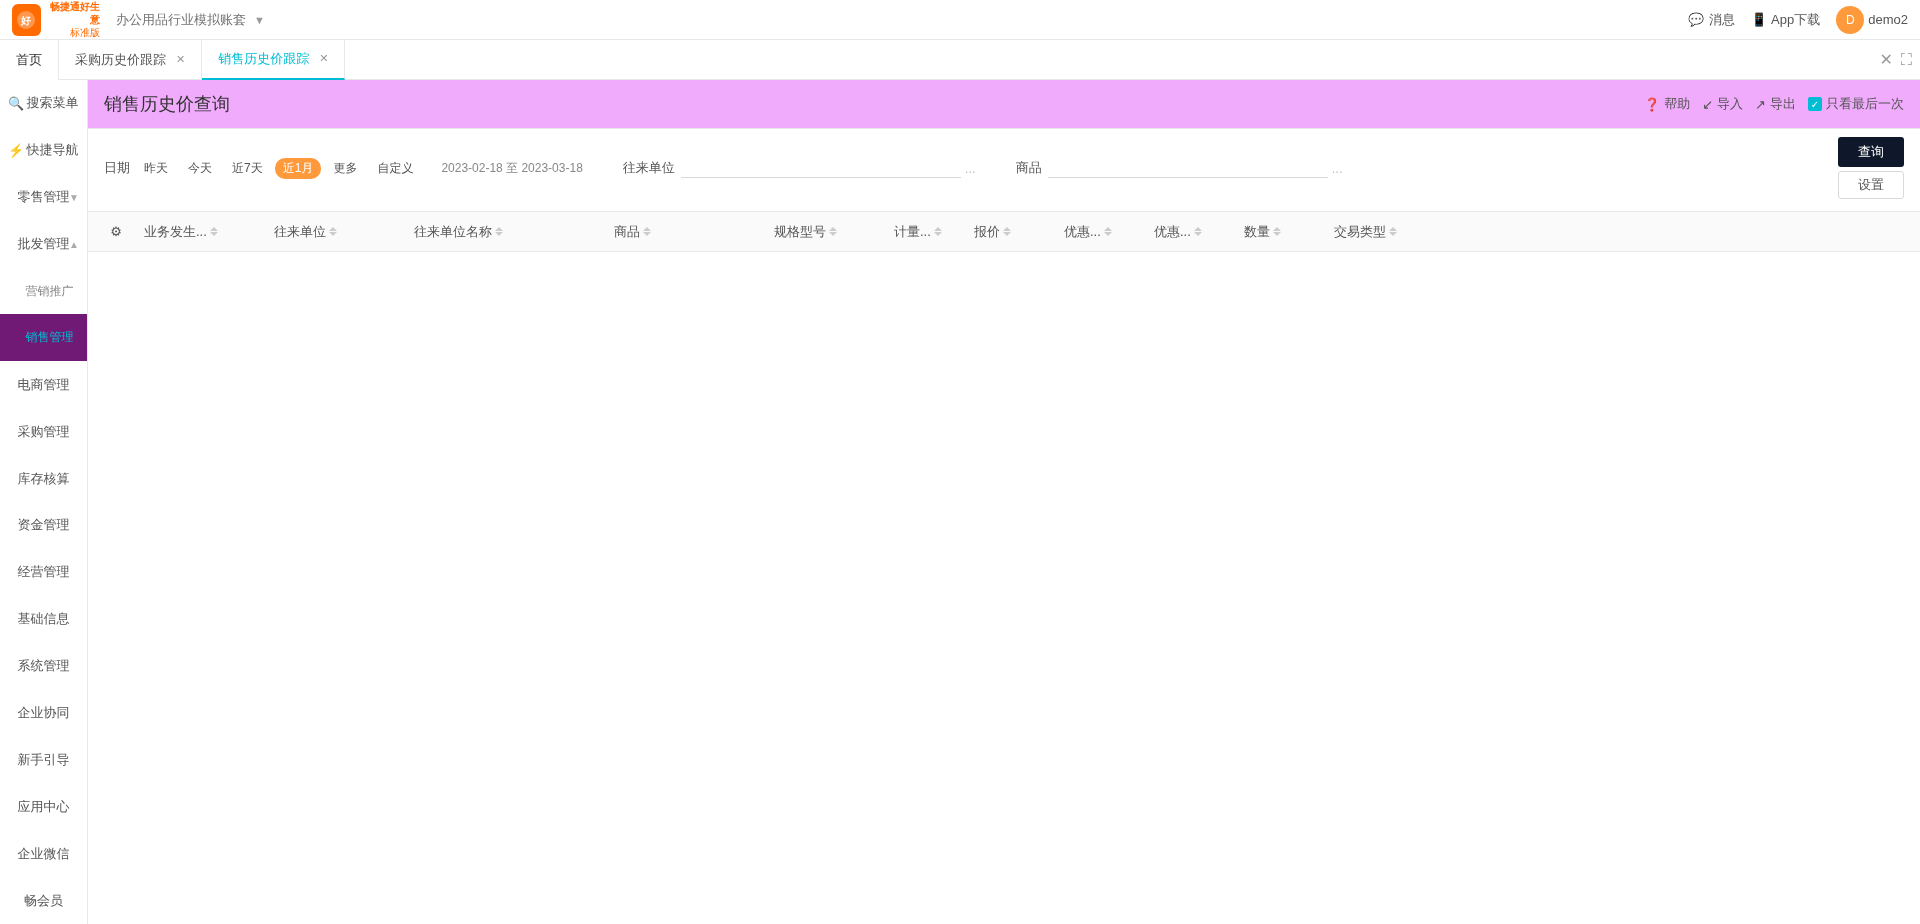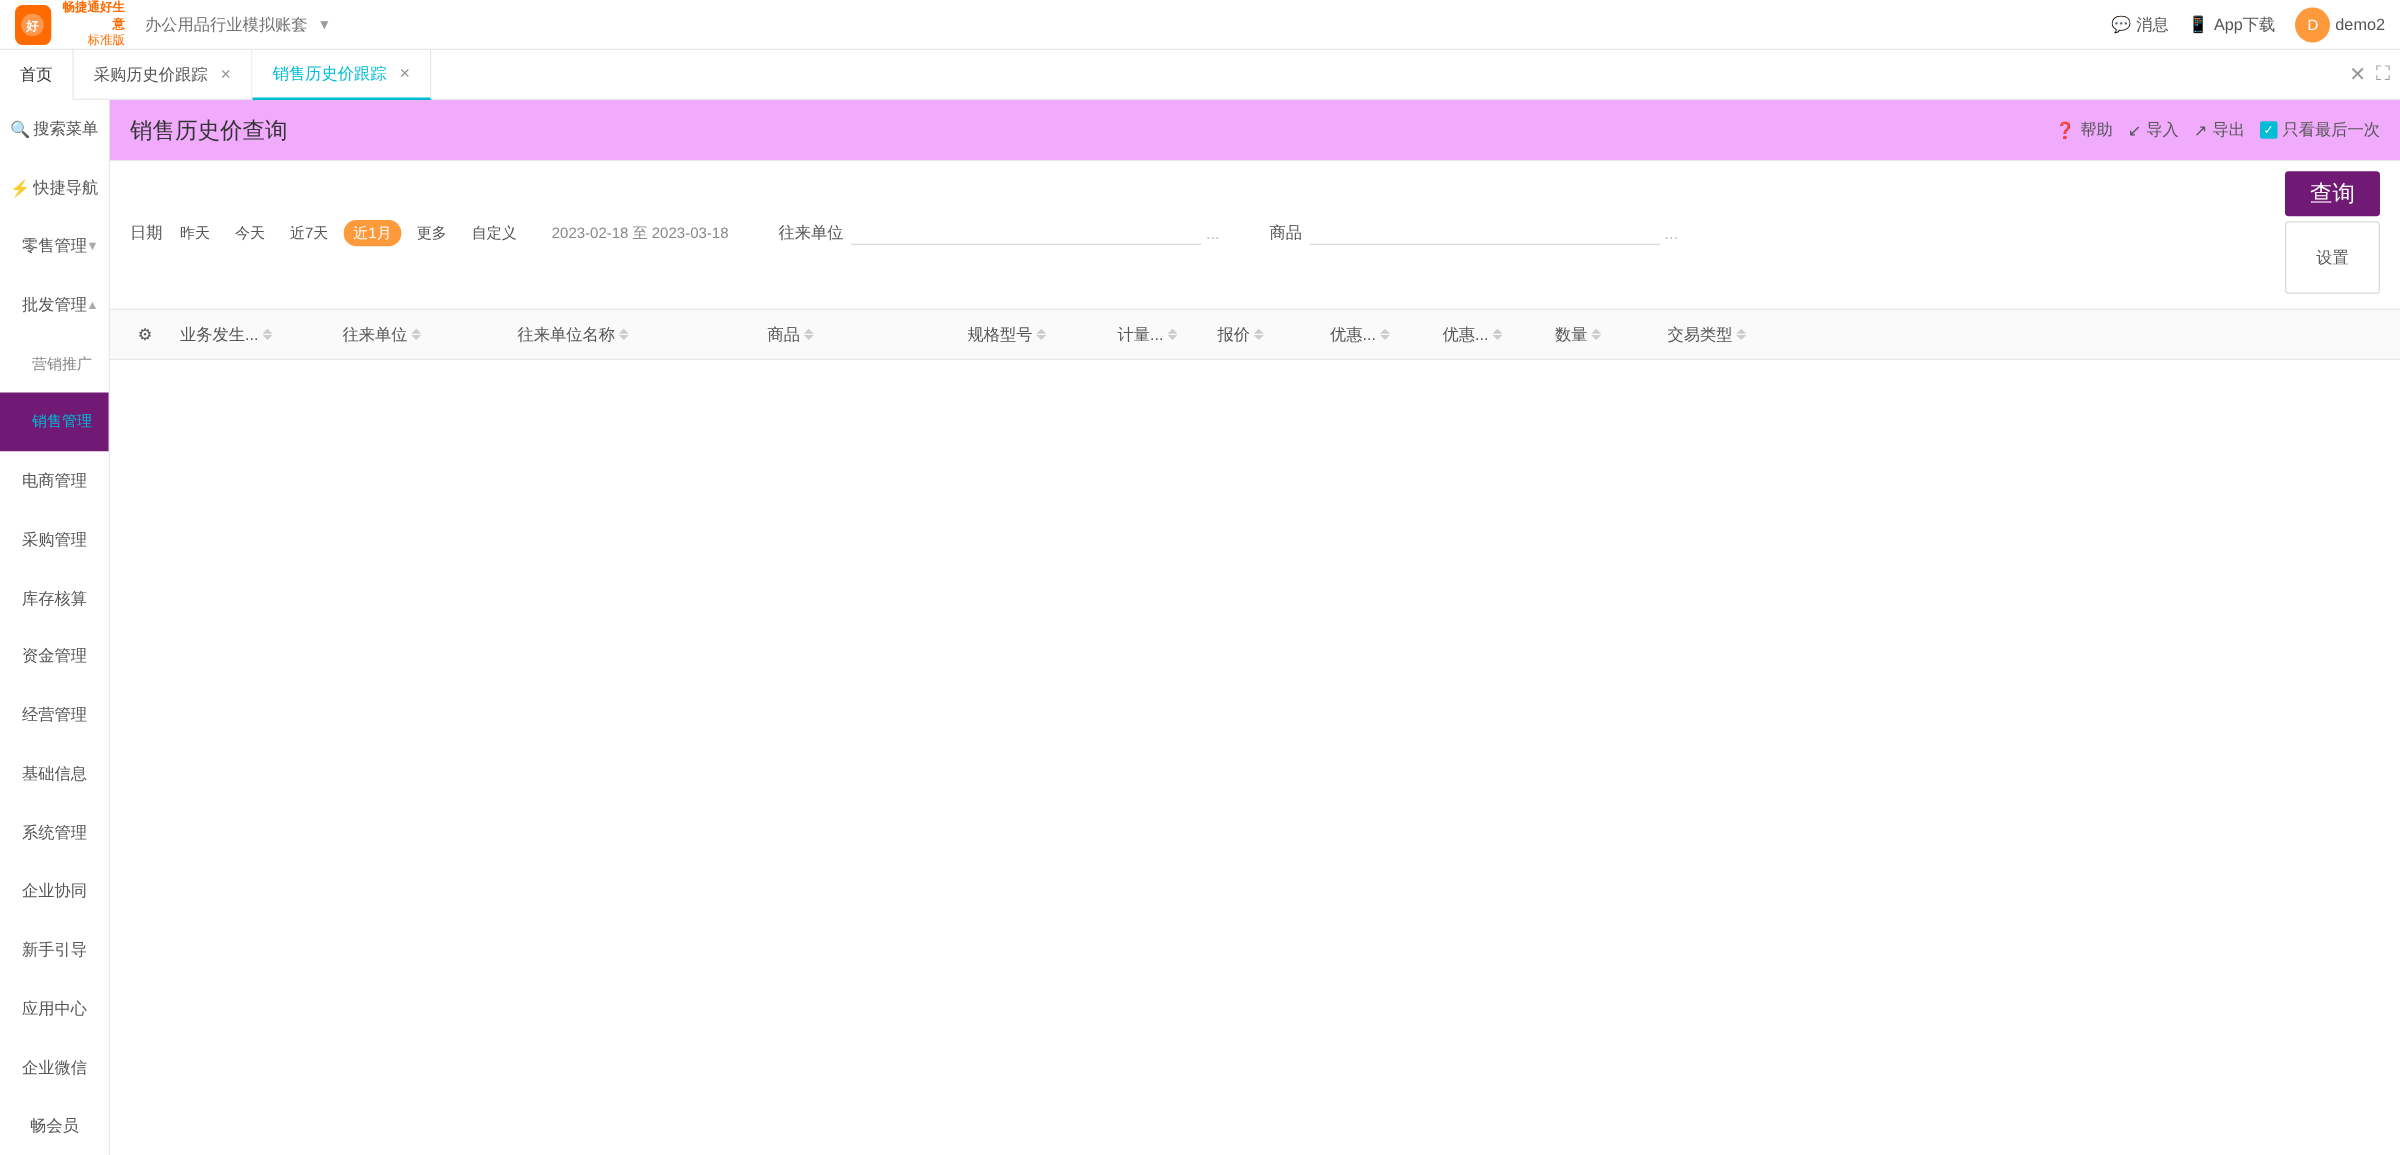--- a/index.html
+++ b/index.html
@@ -51,22 +51,22 @@
     .filter-row { display: flex; align-items: center; gap: 16px; flex-wrap: wrap; }
     .filter-item { display: flex; align-items: center; gap: 6px; }
     .filter-label { font-size: 13px; color: #555; }
     .date-btns { display: flex; align-items: center; gap: 4px; }
     .date-btn { padding: 2px 8px; font-size: 12px; color: #555; cursor: pointer; border-radius: 3px; }
     .date-btn.active { background: #ff9a3c; color: #fff; border-radius: 10px; }
     .date-range { font-size: 12px; color: #888; }
     .filter-input-wrap { display: flex; align-items: center; gap: 4px; }
     .filter-input { border: none; border-bottom: 1px solid #d9d9d9; padding: 2px 6px; font-size: 13px; width: 200px; outline: none; color: #333; }
     .filter-dots { color: #bbb; font-size: 13px; cursor: pointer; }
-    .query-btn { background: #701a75; color: #fff; border: none; padding: 6px 20px; border-radius: 3px; font-size: 18px; cursor: pointer; }
-    .setting-btn { background: #fff; color: #555; border: 1px solid #d9d9d9; padding: 19px 16px; border-radius: 3px; font-size: 13px; cursor: pointer; }
+    .query-btn { background: #0f172a; color: #fff; border: none; padding: 6px 20px; border-radius: 3px; font-size: 13px; cursor: pointer; }
+    .setting-btn { background: #fff; color: #555; border: 1px solid #d9d9d9; padding: 4px 16px; border-radius: 3px; font-size: 13px; cursor: pointer; }
     .filter-btns-col { display: flex; flex-direction: column; gap: 4px; }
 
     
     .table-wrap { background: #fff; flex: 1; overflow: auto; margin: 0; }
     .table-header { display: flex; align-items: center; background: #fafafa; border-bottom: 1px solid #e8e8e8; padding: 0 8px; min-width: 1600px; height: 40px; }
     .th { display: flex; align-items: center; gap: 3px; font-size: 13px; color: #555; padding: 0 8px; white-space: nowrap; cursor: pointer; }
     .th .sort-icon { display: flex; flex-direction: column; gap: 1px; }
     .th .sort-icon span { display: block; width: 0; height: 0; }
     .th .sort-icon .up { border-left: 4px solid transparent; border-right: 4px solid transparent; border-bottom: 4px solid #ccc; }
     .th .sort-icon .down { border-left: 4px solid transparent; border-right: 4px solid transparent; border-top: 4px solid #ccc; }

